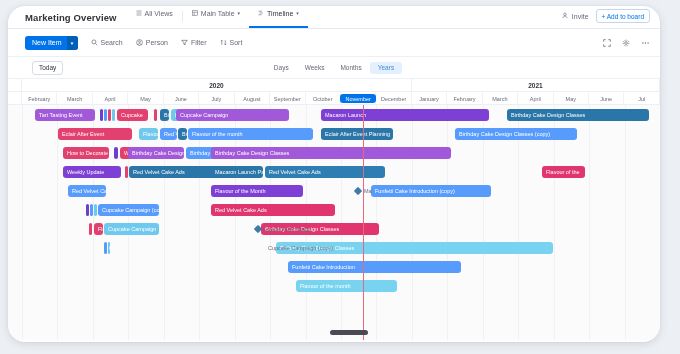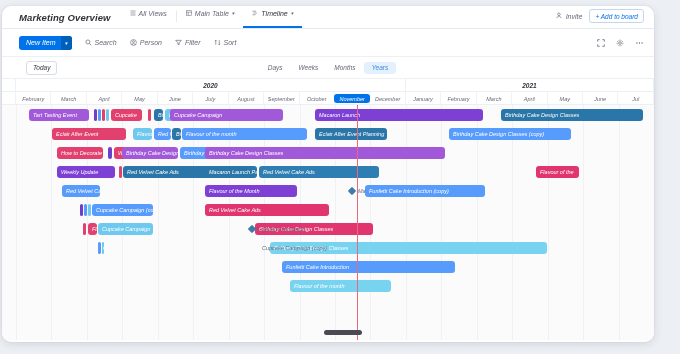--- a/index.html
+++ b/index.html
@@ -4,27 +4,26 @@
 <style>
   * { box-sizing: border-box; }
   html, body {
     margin: 0; padding: 0;
     width: 680px; height: 354px;
     background: #eceff3;
     font-family: "Liberation Sans", sans-serif;
     overflow: hidden;
   }
   #app {
-    position: absolute; left: 2px; top: 6px;
+    position: absolute; left: 8px; top: 6px;
     width: 652px; height: 336px;
     background: #ffffff;
-    border-radius: 9px;
+    border-radius: 17px;
     box-shadow: 0 2px 9px rgba(40,50,70,.13), 0 0 0 .5px rgba(40,50,70,.05);
     overflow: hidden;
-    font-style: italic;
   }
 
   
   .topbar {
     position: relative; height: 23px;
     border-bottom: 1px solid #e6e9ef;
     display: flex; align-items: flex-end;
   }
   .board-title {
     font-size: 9.5px; font-weight: bold; color: #323338;

